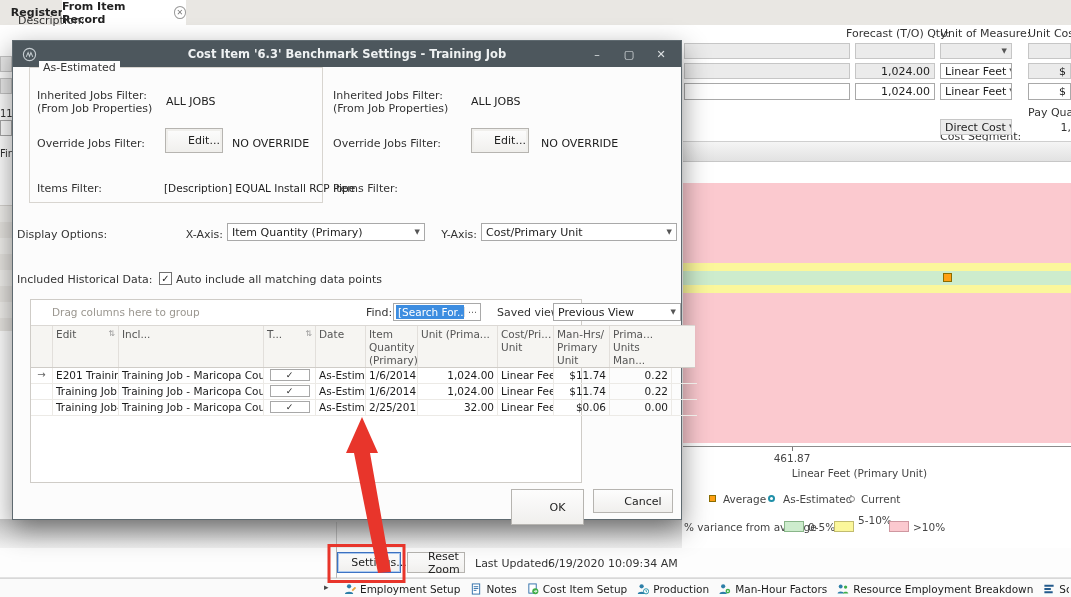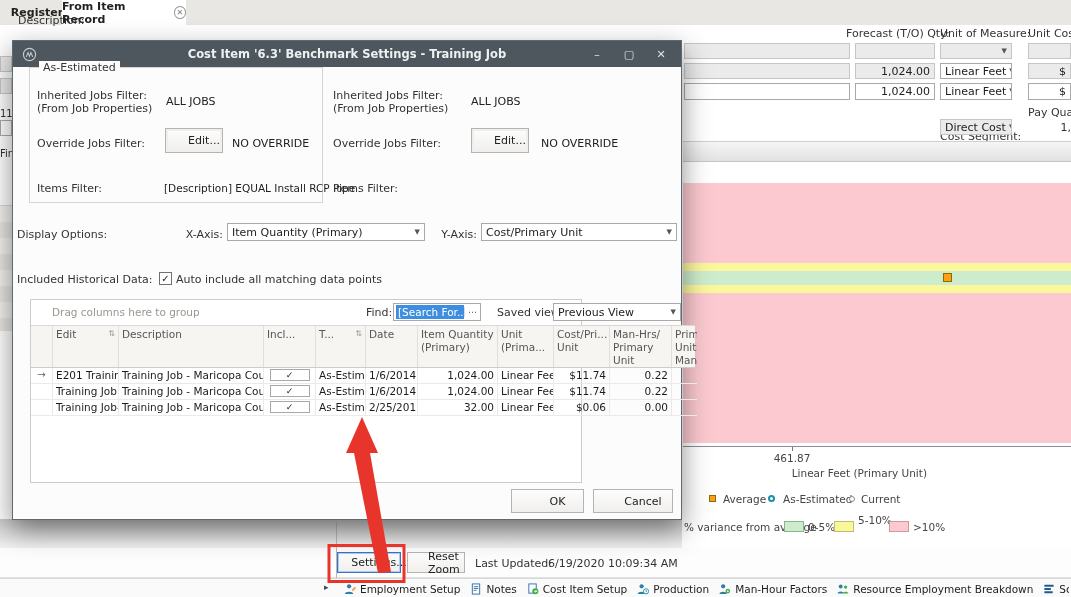--- a/index.html
+++ b/index.html
@@ -309,21 +309,20 @@
       <div class="dlbl" style="left:466px;top:6px;">Saved views:</div>
       <div class="inp dd" style="left:522px;top:3px;width:128px;height:18px;">
         <span>Previous View</span>
         <span class="car">▼</span>
         </div>
 
       <div class="thead gridcols">
         <div class="th"></div>
         <div class="th"><span>Edit</span>
           <span class="sort">⇅</span></div>
-        <div class="th"><span>Description</span></div>
         <div class="th"><span>Incl...</span></div>
         <div class="th"><span>T...</span>
           <span class="sort">⇅</span></div>
         <div class="th"><span>Date</span></div>
         <div class="th"><span>Item Quantity (Primary)</span></div>
         <div class="th"><span>Unit (Prima...</span></div>
         <div class="th"><span>Cost/Pri... Unit</span></div>
         <div class="th"><span>Man-Hrs/ Primary Unit</span></div>
         <div class="th" style="border-right:none;"><span>Prima... Units Man...</span></div>
       </div>
@@ -375,21 +374,21 @@
         <div class="td">2/25/2019</div>
         <div class="td num">32.00</div>
         <div class="td">Linear Feet</div>
         <div class="td num">$0.06</div>
         <div class="td num">0.00</div>
         <div class="td" style="border-right:none;"></div>
       </div>
 
     </div>
 
-    <div class="btn" style="left:498px;top:448px;width:73px;height:24px;">
+    <div class="btn" style="left:498px;top:448px;width:73px;height:36px;">
       <span>OK</span>
       </div>
     <div class="btn" style="left:580px;top:448px;width:80px;height:24px;">
       <span>Cancel</span>
       </div>
   </div>
 
   <svg class="overlay" viewBox="0 0 1071 597">
     <rect x="329" y="545.5" width="75" height="36" fill="none" stroke="#e8352b" stroke-width="3"></rect>
     <polygon points="362,417 378,453 370,453 391,572 378,573 354,453 346,453" fill="#e8352b"></polygon>

